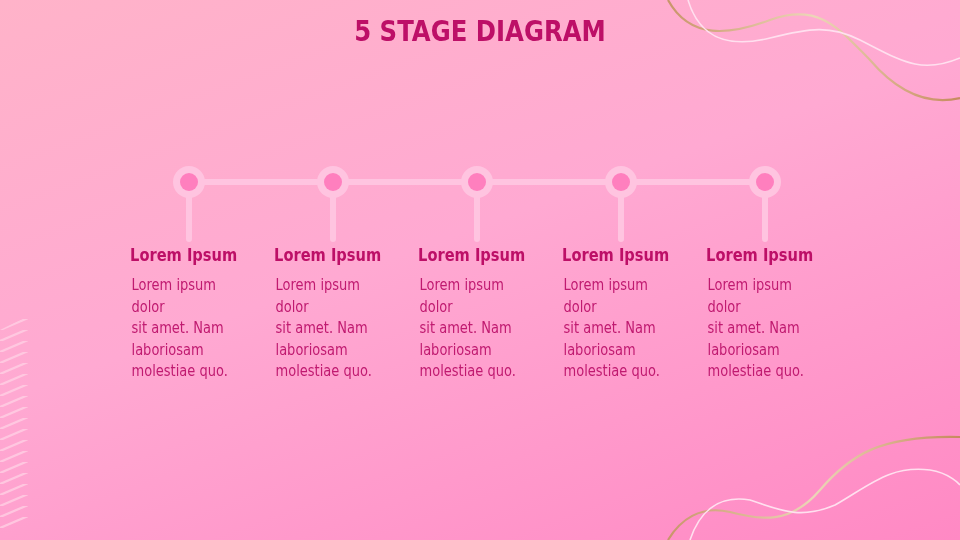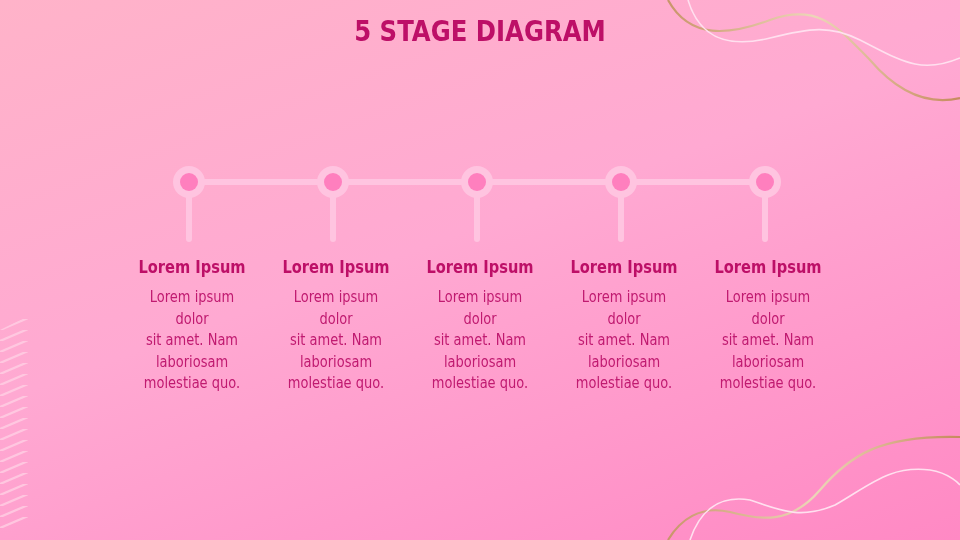--- a/index.html
+++ b/index.html
@@ -3,21 +3,21 @@
 <meta charset="utf-8">
 <style>
   html,body{margin:0;padding:0;}
   body{width:960px;height:540px;overflow:hidden;position:relative;
     background:linear-gradient(160deg,#ffb3c9 0%,#ffa9d2 45%,#ff89c4 100%);
     font-family:"Liberation Sans",sans-serif;}
   .title{position:absolute;top:14px;left:0;width:960px;text-align:center;
     font-family:"DejaVu Sans",sans-serif;font-size:29px;font-weight:bold;color:#bd0f67;
     letter-spacing:0px;transform:scaleX(0.84);transform-origin:center;}
   .deco{position:absolute;left:0;top:0;}
-  .stage{position:absolute;top:256px;width:144px;text-align:center;color:#bd0f67;}
+  .stage{position:absolute;top:244px;width:144px;text-align:left;color:#bd0f67;}
   .stage-head{font-family:"DejaVu Sans",sans-serif;font-weight:bold;font-size:17px;
     transform:scaleX(0.86);white-space:nowrap;line-height:22px;}
   .stage-body{font-family:"DejaVu Sans",sans-serif;font-size:15.5px;line-height:21.5px;
     margin-top:9px;transform:scaleX(0.84);white-space:pre-line;color:#c01a70;}
 </style>
 </head>
 <body>
 
 <svg class="deco" width="960" height="540" viewBox="0 0 960 540">
   <defs>

